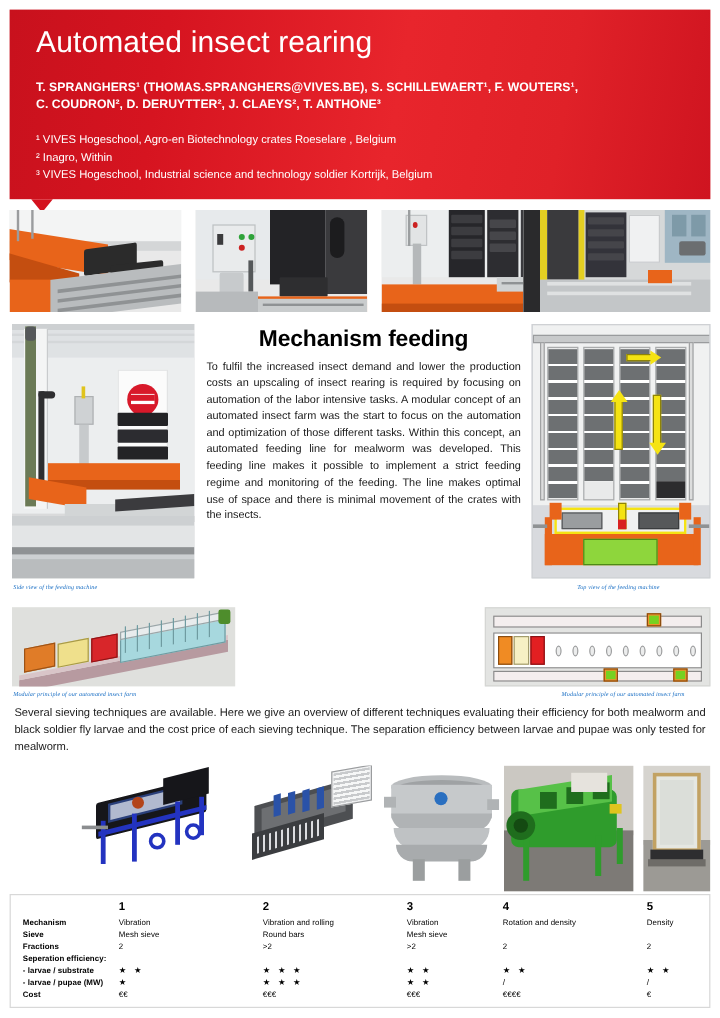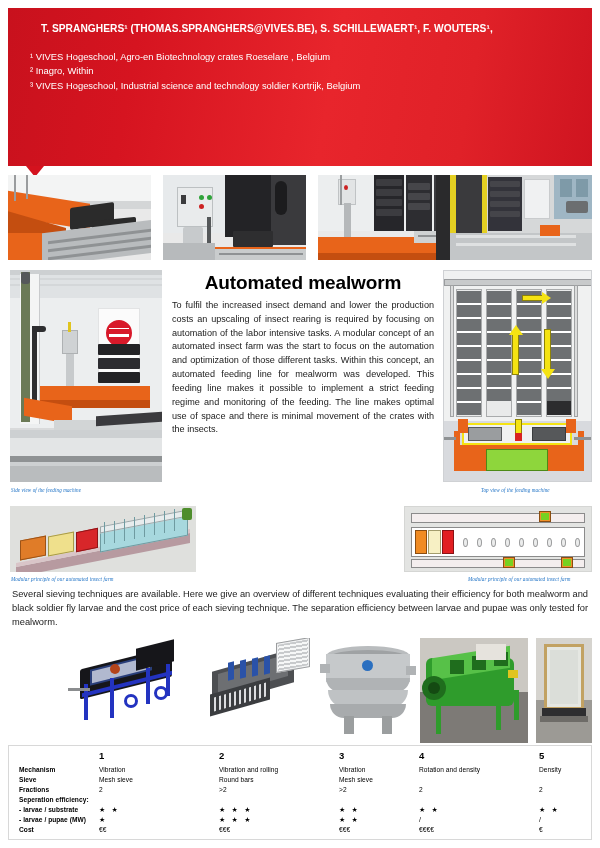--- a/index.html
+++ b/index.html
@@ -16,21 +16,21 @@
     position: absolute; left: 8px; top: 8px; width: 584px; height: 158px;
     background: linear-gradient(100deg, #c8111d 0%, #d61420 22%, #e8252c 55%, #e02128 78%, #cf1420 100%);
     color: #ffffff;
     padding: 14px 22px 0 22px;
   }
   .poster-title {
     font-size: 25px; font-weight: 400; letter-spacing: .1px;
     line-height: 1.1; color:#fff; margin-bottom: 17px;
   }
   .authors {
-    font-size: 10.2px; font-weight: 600; line-height: 1.45; letter-spacing:.05px;margin-left:11px;
+    font-size: 10.2px; font-weight: 600; line-height: 1.45; letter-spacing:.05px;
   }
   .affils { margin-top: 13px; font-size: 9.4px; font-weight: 400; line-height: 1.55; }
   .affils div { white-space: nowrap; }
   .header-notch {
     position: absolute; left: 26px; top: 166px;
     width: 0; height: 0;
     border-left: 9px solid transparent;
     border-right: 9px solid transparent;
     border-top: 11px solid #d4121e;
   }
@@ -124,22 +124,24 @@
   .white { position:absolute; background:#f3f4f4; }
   .greenp{ position:absolute; background:#3fa13c; }
   .crate { position:absolute; background:#2e2e30; border-radius:1px; }
 </style>
 </head>
 <body>
 
 <div class="poster">
 
   <div class="header">
+    <div class="poster-title">Automated insect rearing</div>
     <div class="authors">
       <div>T. SPRANGHERS¹ (THOMAS.SPRANGHERS@VIVES.BE), S. SCHILLEWAERT¹, F. WOUTERS¹,</div>
+      <div>C. COUDRON², D. DERUYTTER², J. CLAEYS², T. ANTHONE³</div>
     </div>
     <div class="affils">
       <div>¹ VIVES Hogeschool, Agro-en Biotechnology crates Roeselare , Belgium</div>
       <div>² Inagro, Within</div>
       <div>³ VIVES Hogeschool, Industrial science and technology soldier Kortrijk, Belgium</div>
     </div>
   </div>
   <div class="header-notch"></div>
 
   <div class="photostrip">
@@ -269,21 +271,21 @@
       <div class="metal2" style="left:44px;top:160px;width:108px;height:5px;"></div>
       <div class="pc" style="left:86px;top:144px;width:66px;height:10px;background:#3b3b3e;transform:skewY(-4deg);"></div>
       <div class="pc" style="left:0;top:160px;width:152px;height:52px;background:#cdd0d2;"></div>
       <div class="metal" style="left:0;top:168px;width:152px;height:18px;background:#e3e5e6;"></div>
       <div class="metal2" style="left:0;top:186px;width:152px;height:6px;"></div>
       <div class="pc" style="left:0;top:196px;width:152px;height:16px;background:#b9bcbe;"></div>
     </div>
   </div>
 
   <div class="feed-text">
-    <div class="sec-title">Automated mealworm</div>
+    <div class="sec-title">Mechanism feeding</div>
     <div class="body-par">To fulfil the increased insect demand and lower the production costs an upscaling of insect rearing is required by focusing on automation of the labor intensive tasks. A modular concept of an automated insect farm was the start to focus on the automation and optimization of those different tasks. Within this concept, an automated feeding line for mealworm was developed. This feeding line makes it possible to implement a strict feeding regime and monitoring of the feeding. The line makes optimal use of space and there is minimal movement of the crates with the insects.</div>
   </div>
 
   <div class="feed-diagram">
     <div class="scene">
       <div class="pc" style="left:0;top:0;width:149px;height:150px;background:#f0f1f1;"></div>
       <div class="pc" style="left:0;top:8px;width:149px;height:7px;background:#c8cacb;border:1px solid #9a9c9e;"></div>
 
       <div class="pc" style="left:12px;top:18px;width:26px;height:128px;background:#e9eaea;border:1px solid #a9abac;"></div>
       <div class="pc" style="left:42px;top:18px;width:26px;height:128px;background:#e9eaea;border:1px solid #a9abac;"></div>

